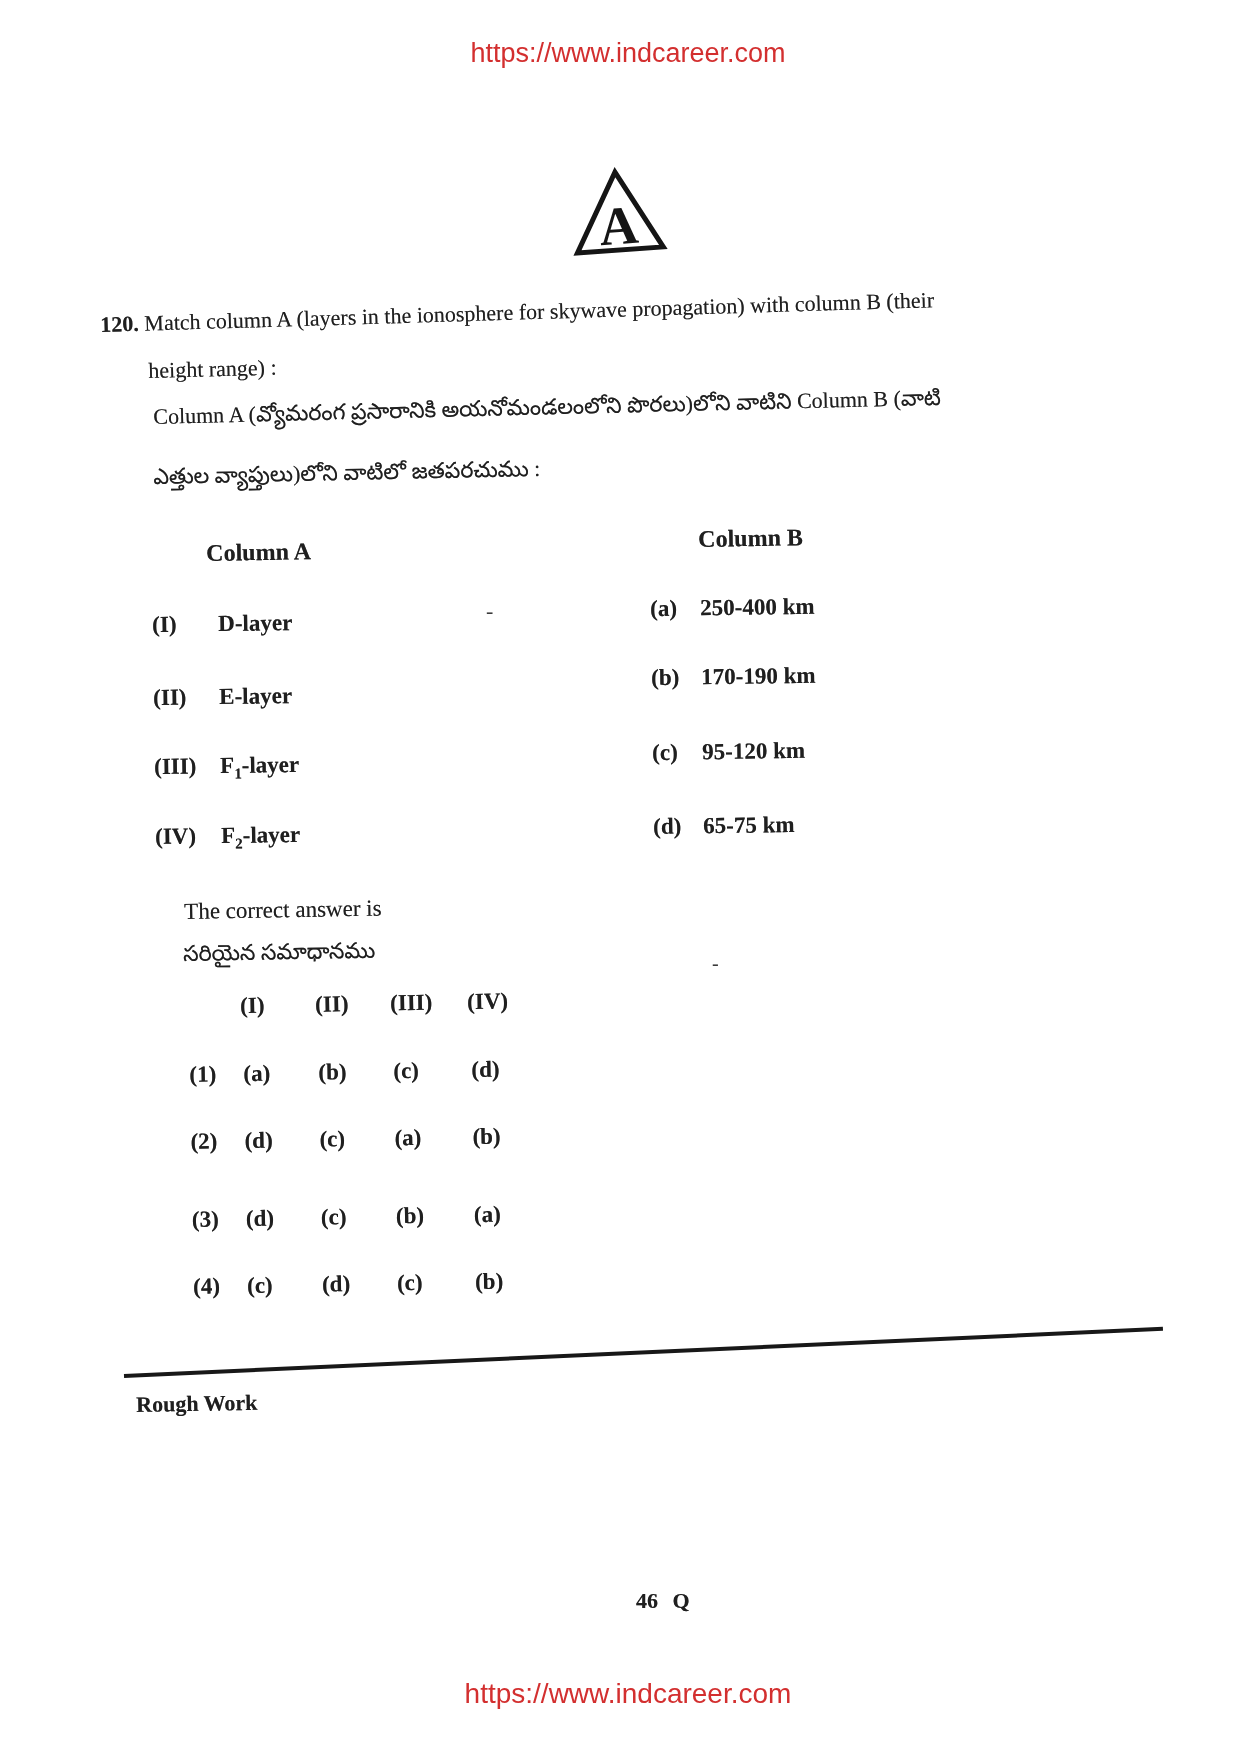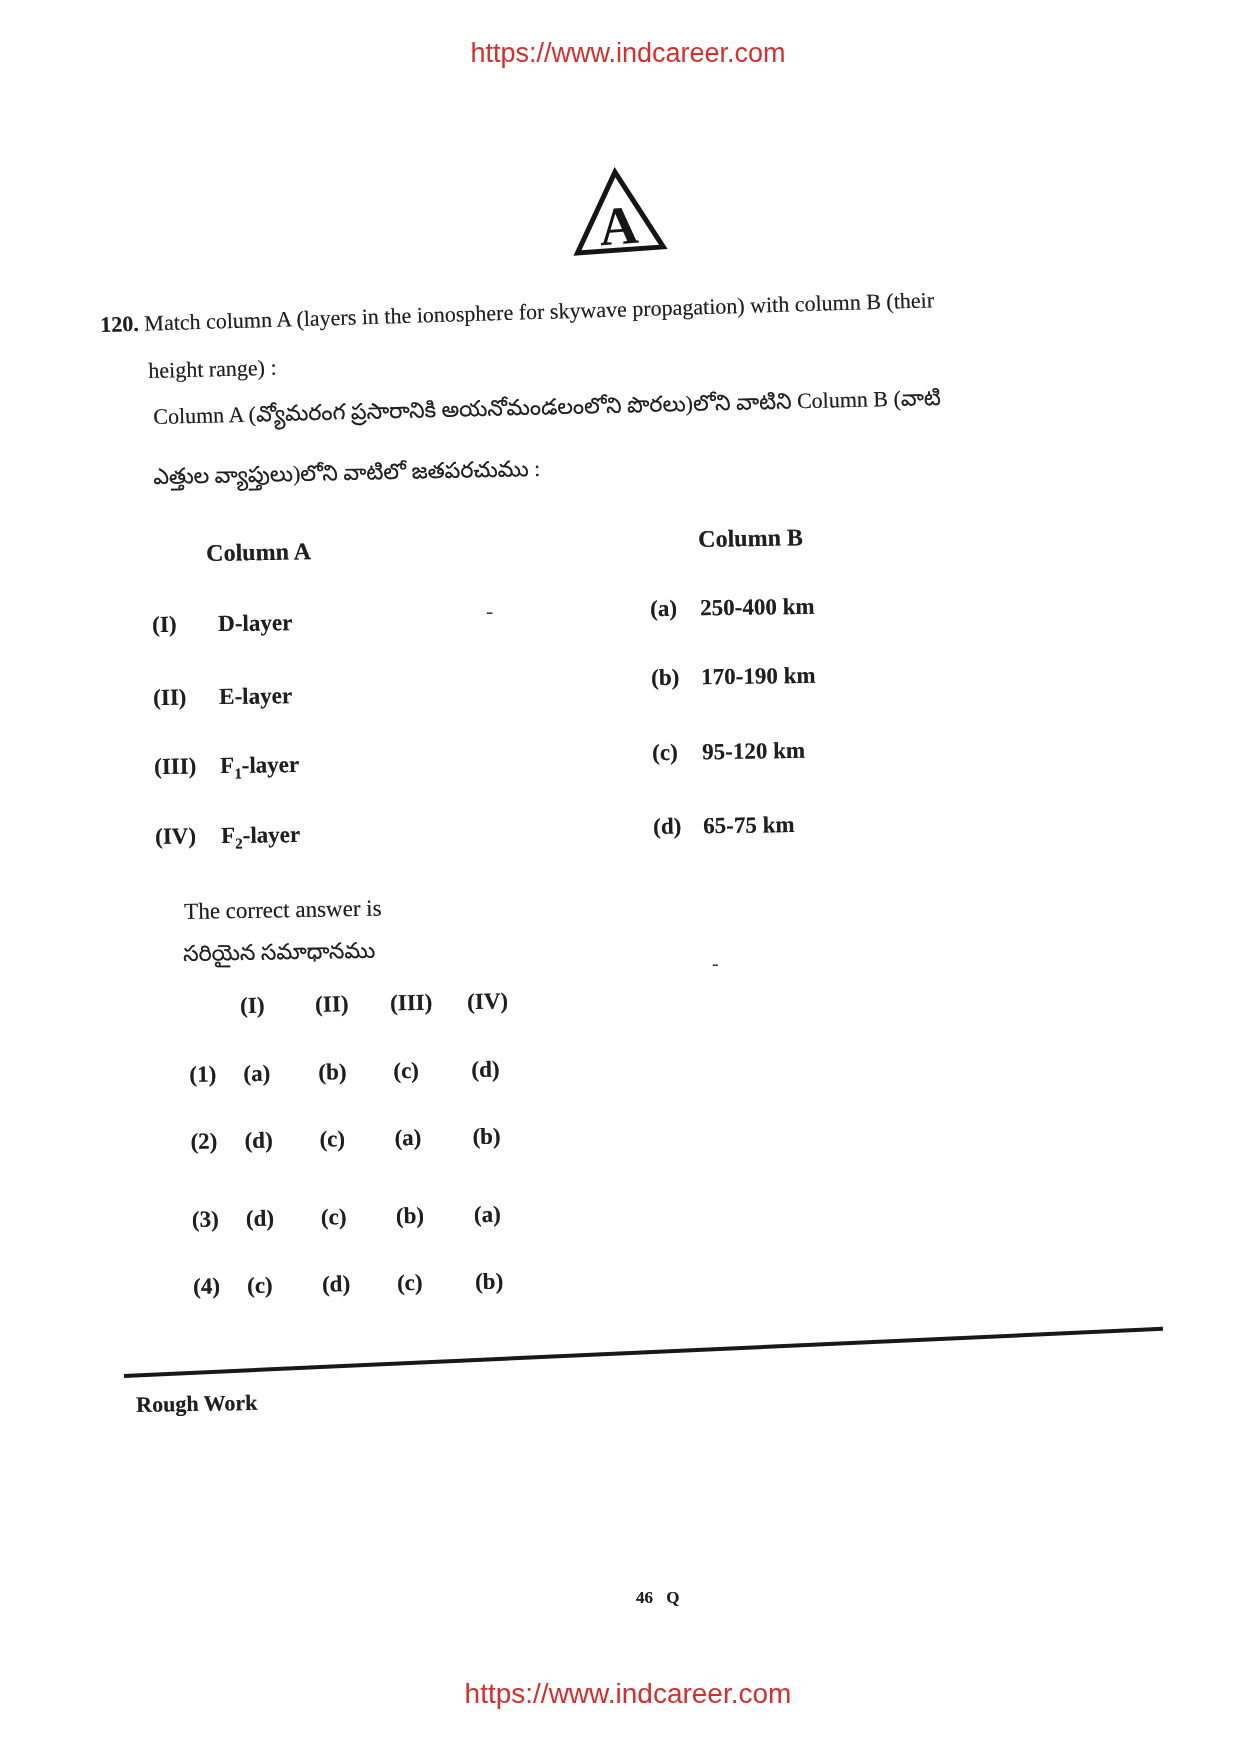--- a/index.html
+++ b/index.html
@@ -137,17 +137,17 @@
       <span class="opt" style="left:54px;">(c)</span>
       <span class="opt" style="left:129px;">(d)</span>
       <span class="opt" style="left:204px;">(c)</span>
       <span class="opt" style="left:282px;">(b)</span>
     </div>
   </div>
 
   <div class="rough-rule"></div>
   <div class="abs ink tilt10" style="left:136px;top:1392px;font-size:22px;font-weight:700;">Rough Work</div>
 
-  <div class="abs ink" style="left:636px;top:1588px;font-size:17px;font-weight:700;word-spacing:9px;">46 Q</div>
+  <div class="abs ink" style="left:636px;top:1588px;font-size:22px;font-weight:700;word-spacing:9px;">46 Q</div>
 
   <div class="abs url" style="top:1678px;font-size:28px;">https://www.indcareer.com</div>
 
 </div>
 
 </body></html>

